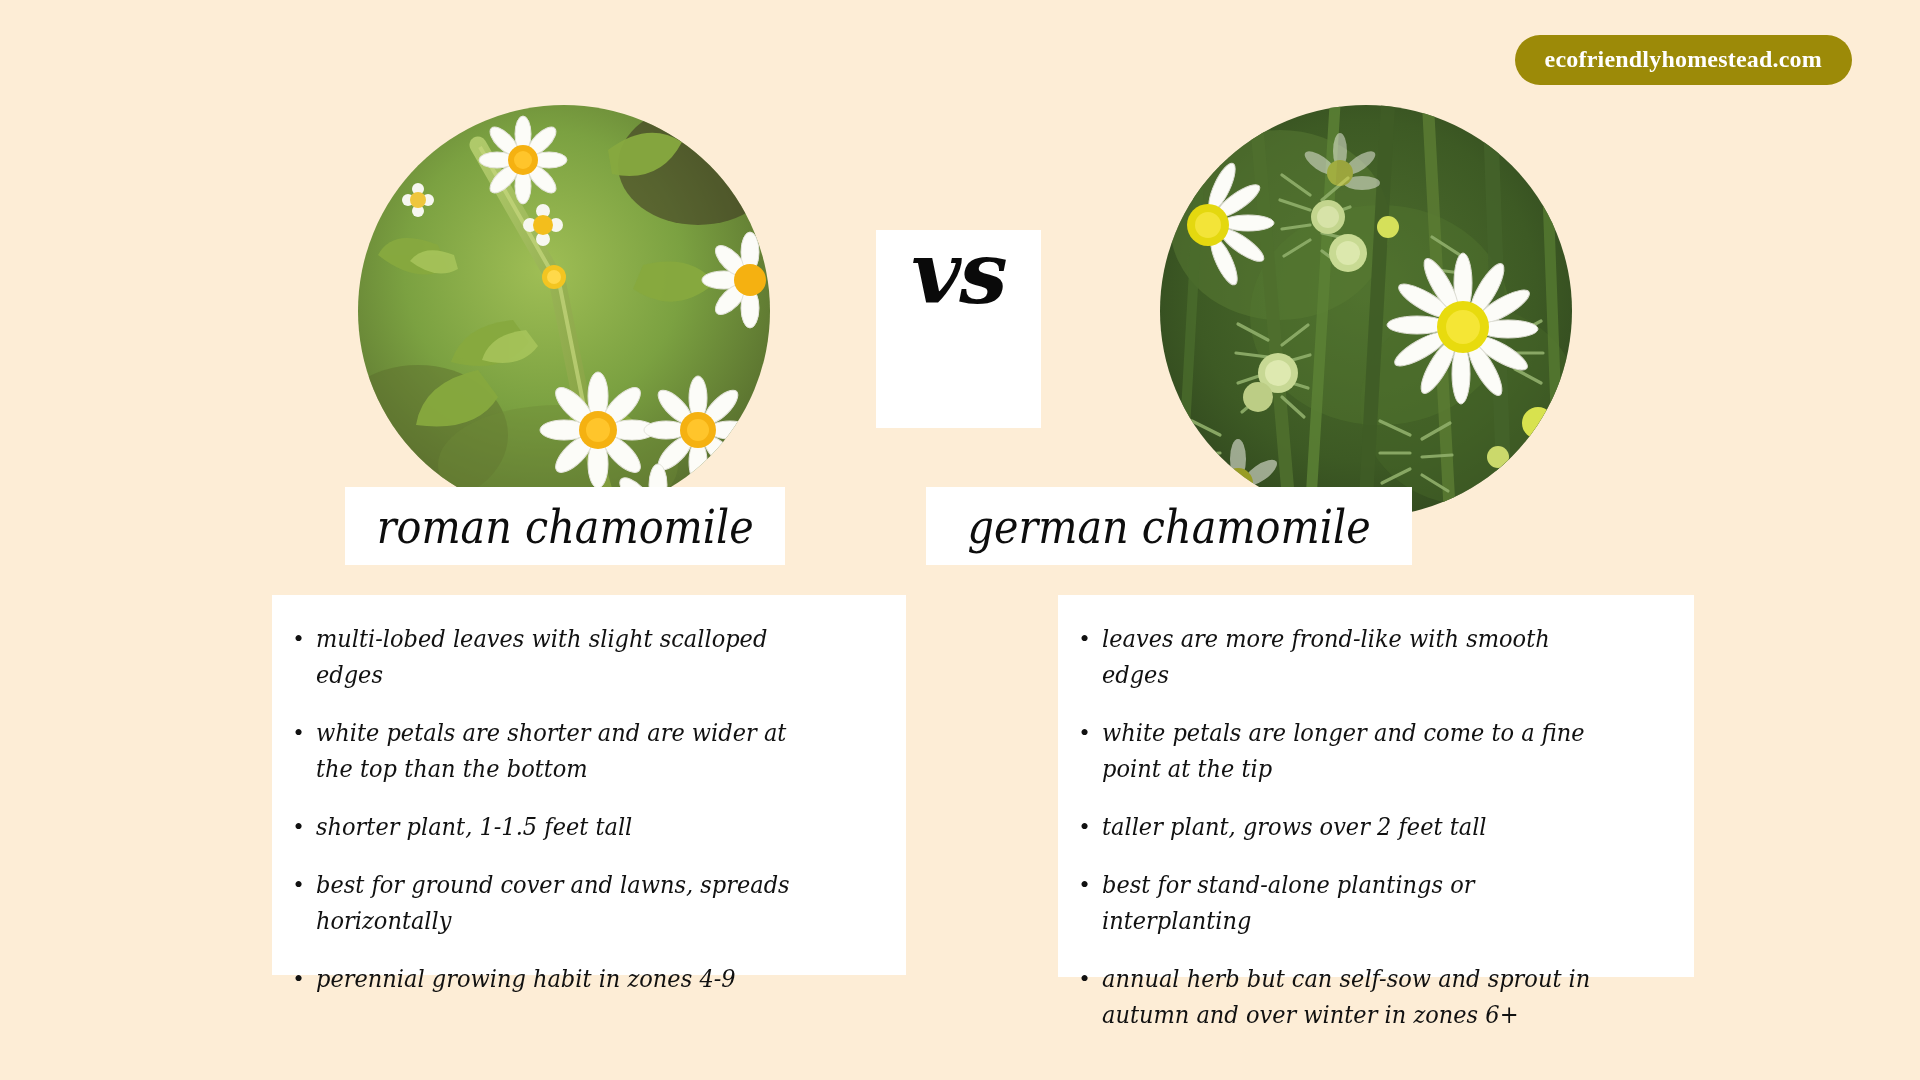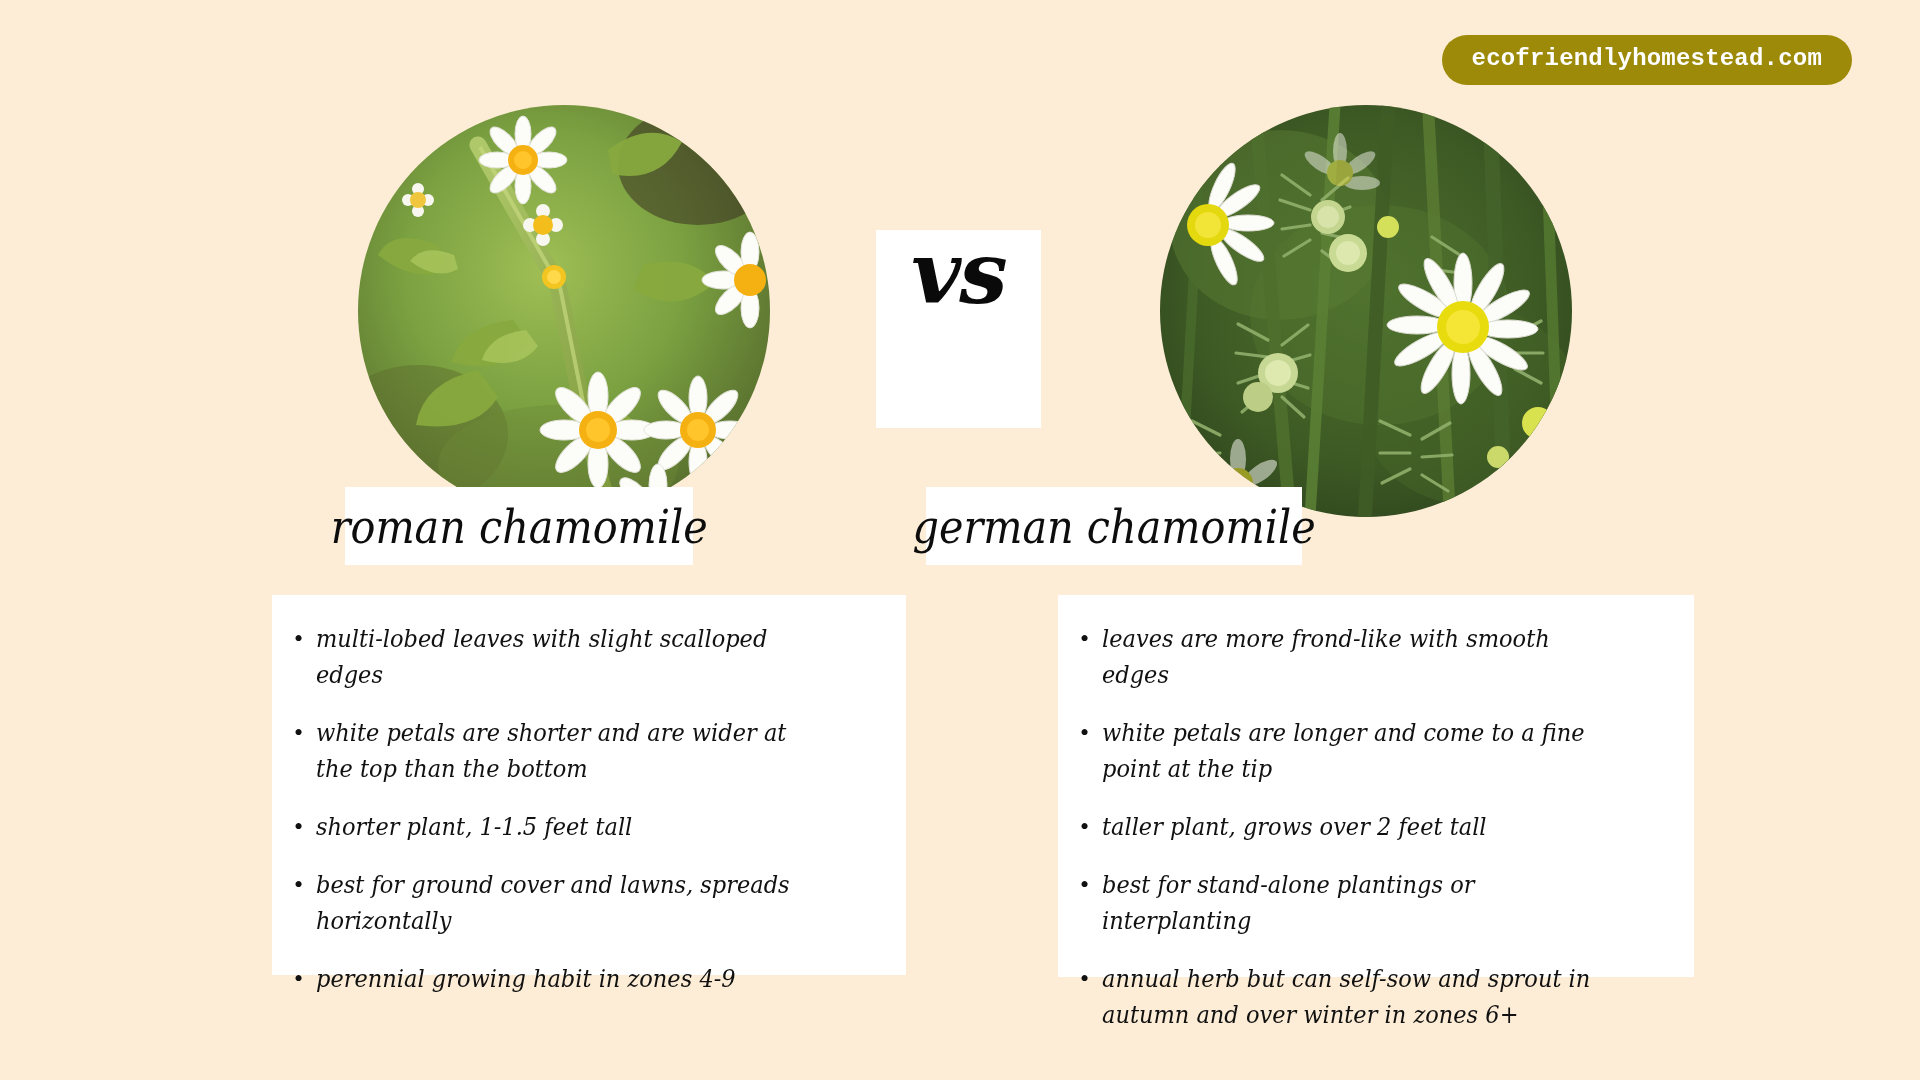--- a/index.html
+++ b/index.html
@@ -18,21 +18,21 @@
 
   
   .badge {
     position:absolute;
     top:35px;
     right:68px;
     background:#9C8A08;
     color:#FFFFFF;
     border-radius:40px;
     padding:12px 30px 14px 30px;
-    font-family:Liberation Mono, monospace;
+    font-family:Liberation Serif, serif;
     font-weight:bold;
     font-size:24px;
     letter-spacing:0.2px;
     line-height:1;
     white-space:nowrap;
   }
 
   
   .column {
     position:absolute;
@@ -67,22 +67,22 @@
   }
   .title-plate .title-text {
     font-family:"DejaVu Serif", serif;
     font-style:italic;
     font-size:47px;
     color:#0D0D0D;
     line-height:1;
     white-space:nowrap;
     transform:scaleX(0.88);
   }
-  .title-left  { left:345px; top:487px; width:348px; }
-  .title-right { left:-34px; top:487px; width:376px; }
+  .title-left  { left:345px; top:487px; width:440px; }
+  .title-right { left:-34px; top:487px; width:486px; }
 
   
   .vs-block {
     position:absolute;
     left:876px;
     top:230px;
     width:165px;
     height:198px;
     background:#FFFFFF;
     display:flex;

